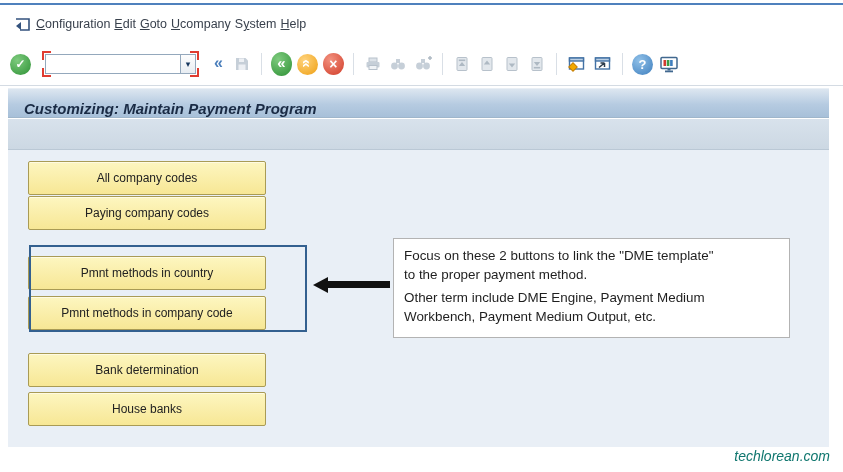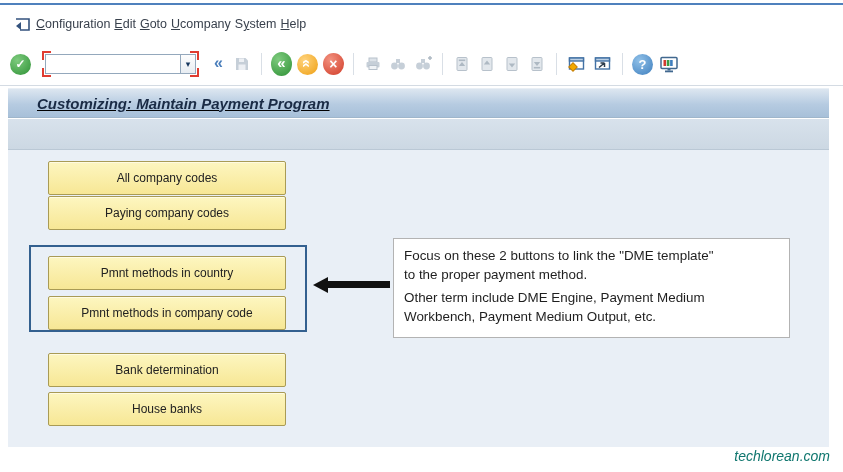--- a/index.html
+++ b/index.html
@@ -50,31 +50,31 @@
   .fc.bl{left:0;bottom:0;border-left-width:2px;border-bottom-width:2px;}
   .fc.br{right:0;bottom:0;border-right-width:2px;border-bottom-width:2px;}
   .collapse{color:#4a7ebb;font-size:16px;font-weight:bold;margin:0 4px 2px 0;}
   .tsep{width:1px;height:22px;background:#d9dfe6;margin:0 4px;}
   
   .window{position:absolute;left:8px;right:14px;top:88px;height:359px;}
   .titlebar{
     position:absolute;left:0;right:0;top:0;height:30px;
     background:linear-gradient(#dce6f0,#b6cbe1 55%,#a7c0d9);
     border-top:1px solid #e9eff5;border-bottom:1px solid #9fb6cb;
-    display:flex;align-items:center;padding-left:29px;box-sizing:border-box;text-decoration:underline;
+    display:flex;align-items:flex-end;padding-left:16px;box-sizing:border-box;
   }
   .title-text{font-size:15px;font-weight:bold;font-style:italic;color:#1a2b45;}
   .subband{
     position:absolute;left:0;right:0;top:31px;height:31px;
     background:linear-gradient(#d8e2ec,#ccd8e3);border-bottom:1px solid #bac8d5;box-sizing:border-box;
   }
   .content{position:absolute;left:0;right:0;top:62px;bottom:0;background:#e9eff6;}
   
   .sap-btn{
-    position:absolute;left:40px;width:238px;height:34px;box-sizing:border-box;
+    position:absolute;left:20px;width:238px;height:34px;box-sizing:border-box;
     background:linear-gradient(#fdf6c0,#f7e795);
     border:1px solid #a99b55;border-radius:2px;
     box-shadow:inset 0 1px 0 #fffbe2;
     font-family:"Liberation Sans",sans-serif;font-size:12px;color:#222;
     display:flex;align-items:center;justify-content:center;cursor:pointer;padding:0;
   }
   .hlbox{
     position:absolute;left:21px;top:157px;width:278px;height:87px;box-sizing:border-box;
     border:2px solid #33608f;
   }

